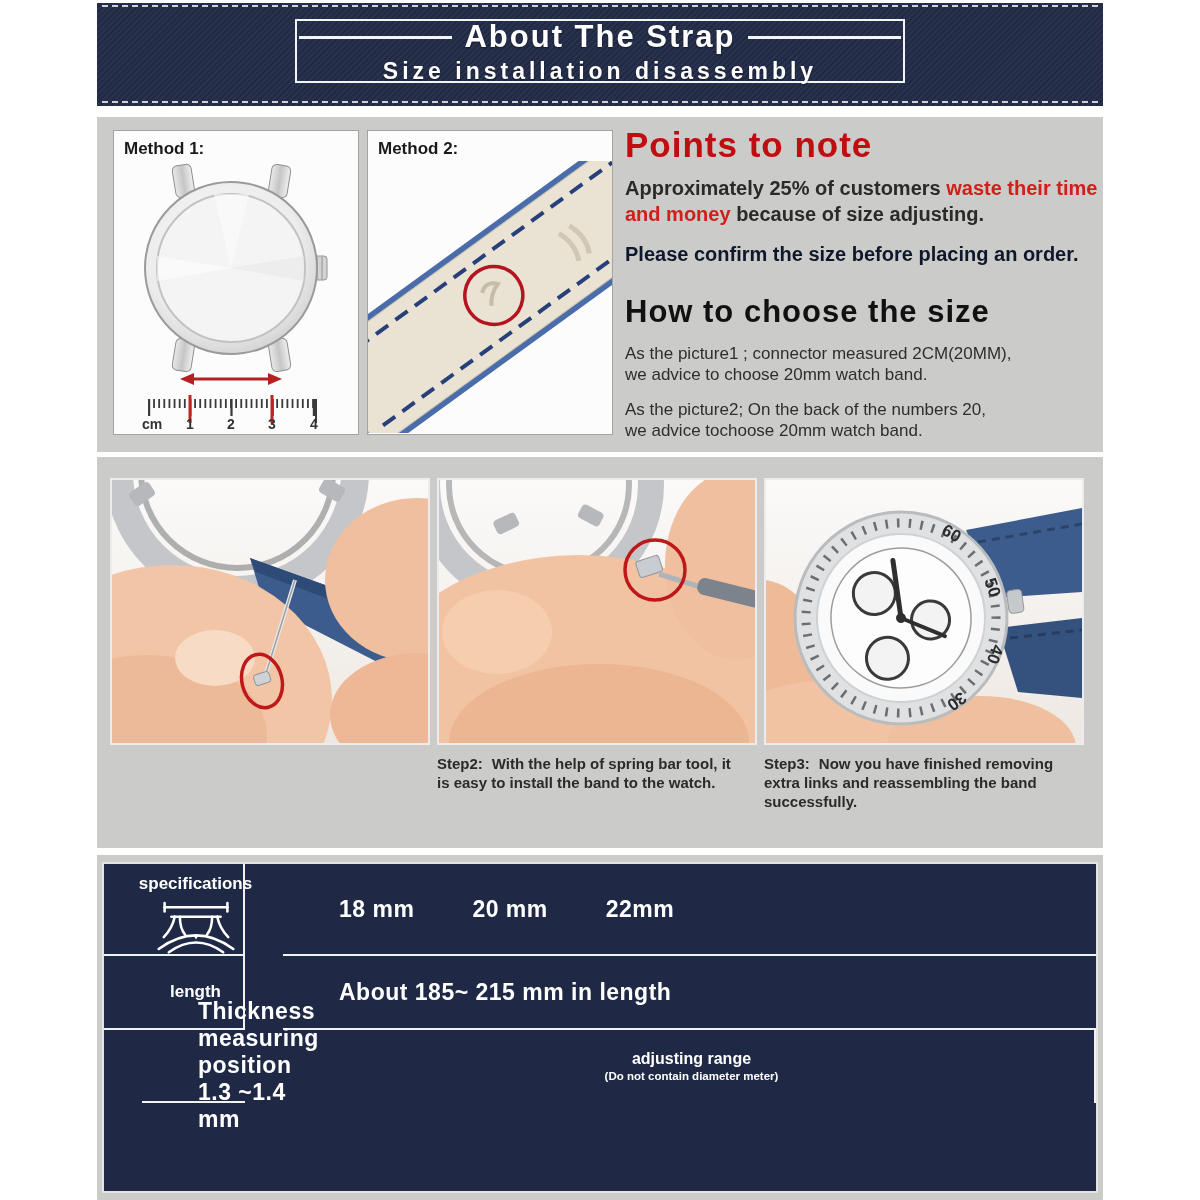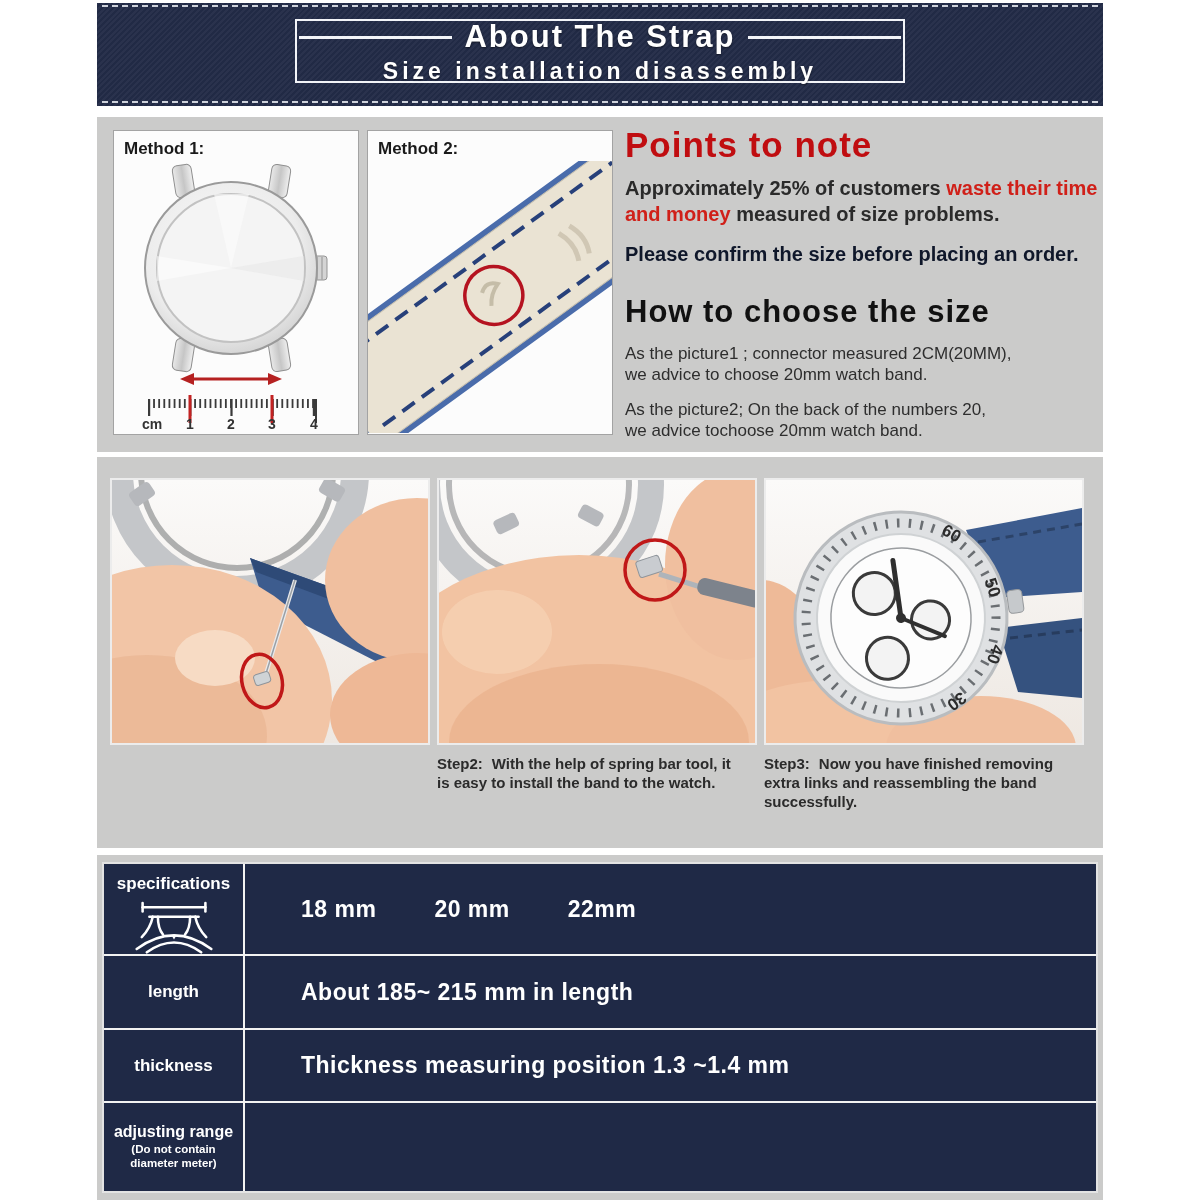--- a/index.html
+++ b/index.html
@@ -67,27 +67,27 @@
   .caption { position:absolute; top:297px; width:308px; font-size:15px; font-weight:bold; color:#2b2b2b; line-height:1.28; }
   .cap1 { left:13px; } .cap2 { left:340px; } .cap3 { left:667px; }
   .cap-label { margin-right:9px; }
 
   
   .spec-table {
     position:absolute; left:5px; top:7px; width:996px; height:331px;
     background:#1f2946; border:2px solid #e3e3e3;
     display:grid; grid-template-columns:141px 1fr; grid-template-rows:92px 74px 73px 1fr;
   }
-  .cell { color:#ffffff; border-right:2px solid #f2f2f2; border-bottom:2px solid #f2f2f2; }
+  .cell { color:#ffffff; border-right:2px solid #f2f2f2; border-bottom:2px solid #f2f2f2;padding-left:44px; }
   .cell.last-col { border-right:none; }
   .cell.last-row { border-bottom:none; }
   .lbl-cell { display:flex; flex-direction:column; align-items:center; justify-content:center; text-align:center; }
   .lbl { font-size:17px; font-weight:bold; }
   .lbl-note { font-size:11.5px; font-weight:bold; margin-top:2px; line-height:1.2; padding:0 6px; }
-  .val-cell { display:flex; align-items:center; padding-left:56px; font-size:23px; font-weight:bold; letter-spacing:0.5px; }
+  .val-cell { display:flex; align-items:center; padding-left:56px; font-size:23px; font-weight:bold; letter-spacing:0.5px;margin-left:38px; }
   .sizes { display:flex; gap:58px; }
   .spec-label-cell { justify-content:flex-start; padding-top:10px; }
   .spec-label-cell svg { margin-top:4px; }
 </style>
 </head>
 <body>
 
 <div class="abs band">
   <div class="stitch top"></div>
   <div class="stitch bot"></div>
@@ -169,21 +169,21 @@
         <circle cx="126" cy="137" r="29" fill="none" stroke="#b51320" stroke-width="3.5"></circle>
 
         <text x="210" y="150" font-size="24" font-weight="bold" fill="#c4bba6" opacity="0.8">&nbsp;</text>
         <path d="M215,125 q8,18 0,34 M228,125 q8,18 0,34" stroke="#c4bba6" stroke-width="5" fill="none" opacity="0.7"></path>
       </g>
     </svg>
   </div>
 
   <div class="pts">
     <div class="pts-head">Points to note</div>
-    <p class="pts-body"><span>Approximately 25% of customers </span><span class="red">waste their time and money</span><span> measured of size problems.</span></p>
+    <p class="pts-body"><span>Approximately 25% of customers </span><span class="red">waste their time and money</span><span> because of size adjusting.</span></p>
     <p class="pts-confirm">Please confirm the size before placing an order.</p>
     <div class="choose-head">How to choose the size</div>
     <p class="choose-p">
       <span style="display:block">As the picture1 ; connector measured 2CM(20MM),</span>
       <span style="display:block">we advice to choose 20mm  watch band.</span>
     </p>
     <p class="choose-p">
       <span style="display:block">As the picture2;  On the back of the numbers 20,</span>
       <span style="display:block">we advice tochoose 20mm  watch band.</span>
     </p>
@@ -313,23 +313,20 @@
       </div>
     </div>
 
     <div class="cell lbl-cell">
       <span class="lbl">length</span>
     </div>
     <div class="cell last-col val-cell">
       <span>About 185~ 215 mm in length</span>
     </div>
 
-    <div class="cell lbl-cell">
-      <span class="lbl">thickness</span>
-    </div>
     <div class="cell last-col val-cell">
       <span>Thickness measuring position 1.3 ~1.4 mm</span>
     </div>
 
     <div class="cell last-row lbl-cell">
       <span class="lbl" style="font-size:16px;">adjusting range</span>
       <span class="lbl-note">(Do not contain diameter meter)</span>
     </div>
   </div>
 </div>

